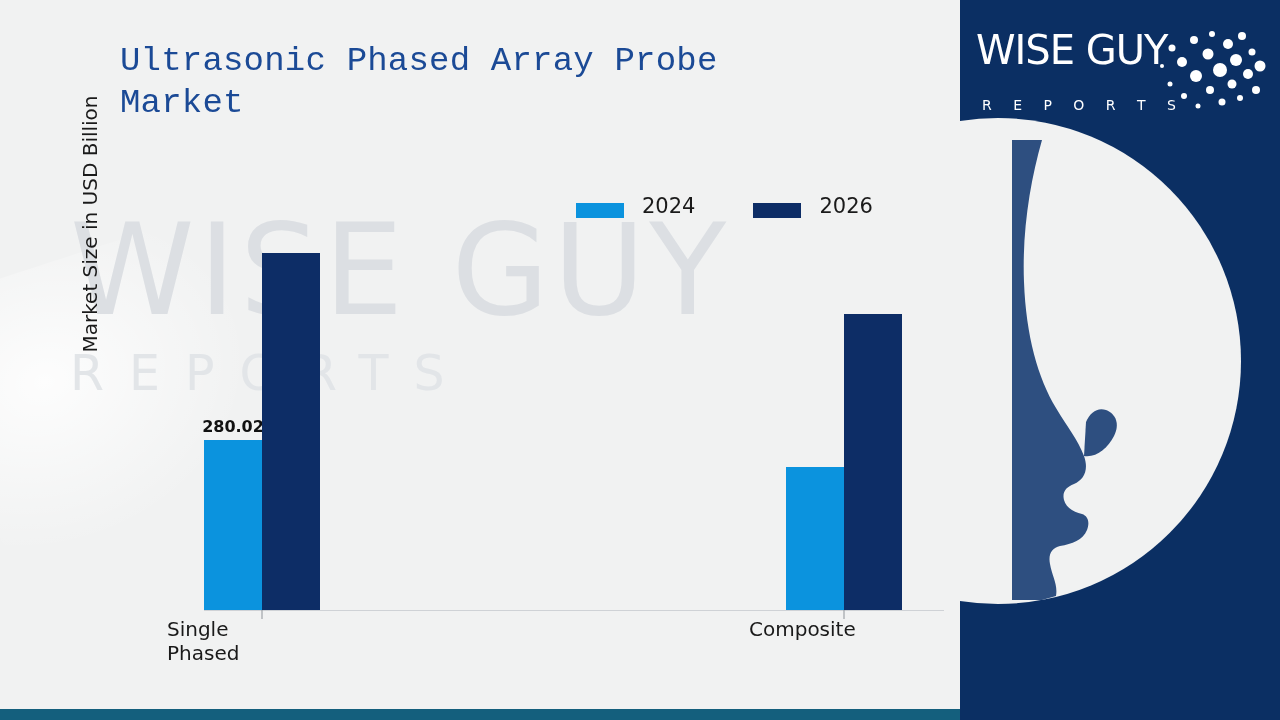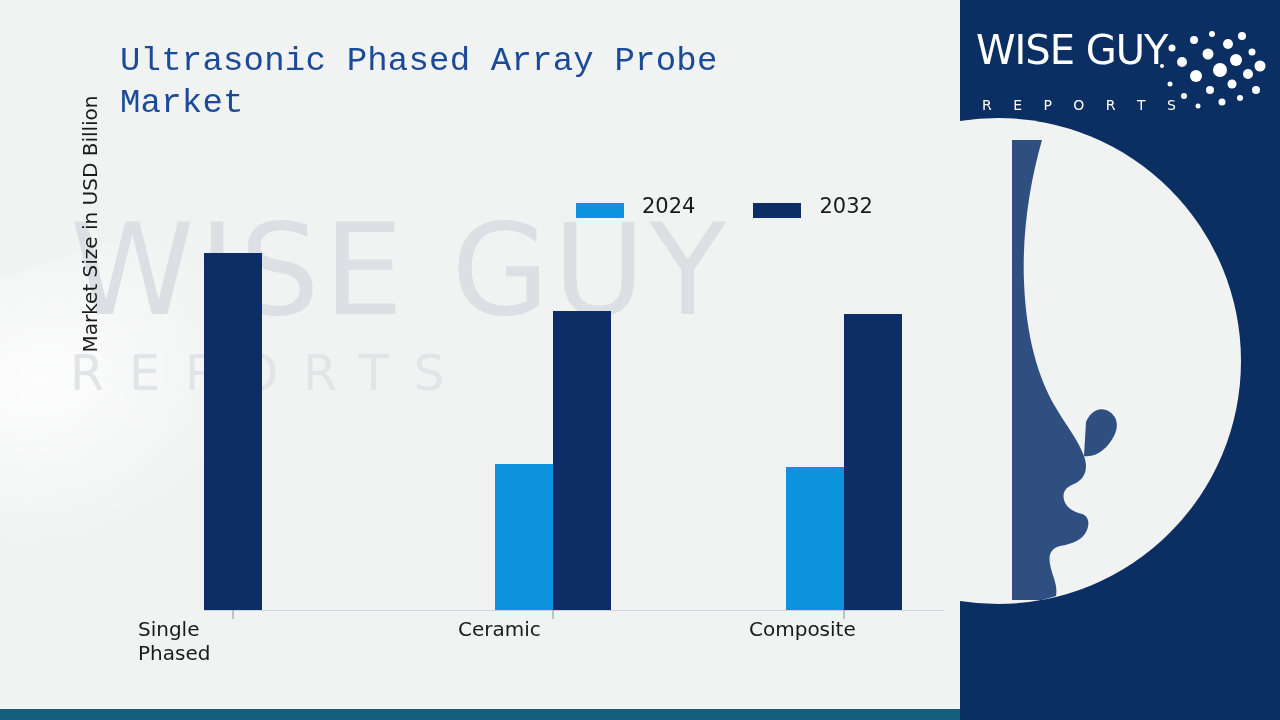--- a/index.html
+++ b/index.html
@@ -210,44 +210,39 @@
 
     <div id="ylabel">Market Size in USD Billion</div>
 
     <div id="legend">
       <div class="legend-entry">
         <span class="legend-swatch" style="background:#0b93de"></span>
         <span class="legend-text">2024</span>
       </div>
       <div class="legend-entry">
         <span class="legend-swatch" style="background:#0d2d66"></span>
-        <span class="legend-text">2032</span>
+        <span class="legend-text">2026</span>
       </div>
     </div>
 
     <div id="plot">
       <div id="baseline"></div>
 
       <div class="bar-group" style="left:204px">
+        <div class="bar" style="background:#0b93de;height:170px">
+          <span class="bar-label">280.02</span>
+        </div>
         <div class="bar" style="background:#0d2d66;height:357px"></div>
         <div class="tick"></div>
         <div class="cat-label">
           <div>Single</div>
           <div>Phased</div>
         </div>
       </div>
 
-      <div class="bar-group" style="left:495px">
-        <div class="bar" style="background:#0b93de;height:146px"></div>
-        <div class="bar" style="background:#0d2d66;height:299px"></div>
-        <div class="tick"></div>
-        <div class="cat-label">
-          <div>Ceramic</div>
-        </div>
-      </div>
 
       <div class="bar-group" style="left:786px">
         <div class="bar" style="background:#0b93de;height:143px"></div>
         <div class="bar" style="background:#0d2d66;height:296px"></div>
         <div class="tick"></div>
         <div class="cat-label">
           <div>Composite</div>
         </div>
       </div>
     </div>

